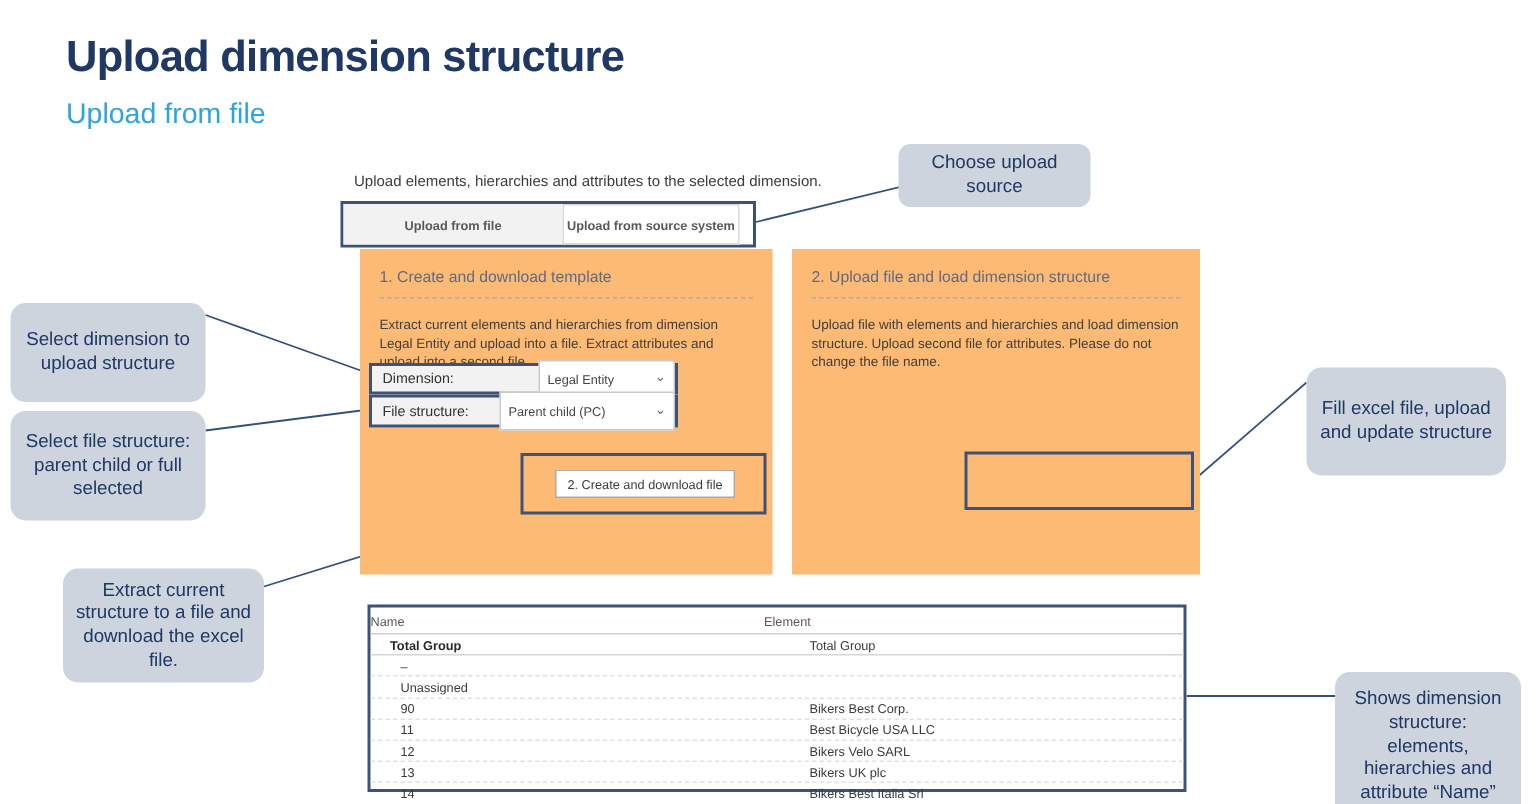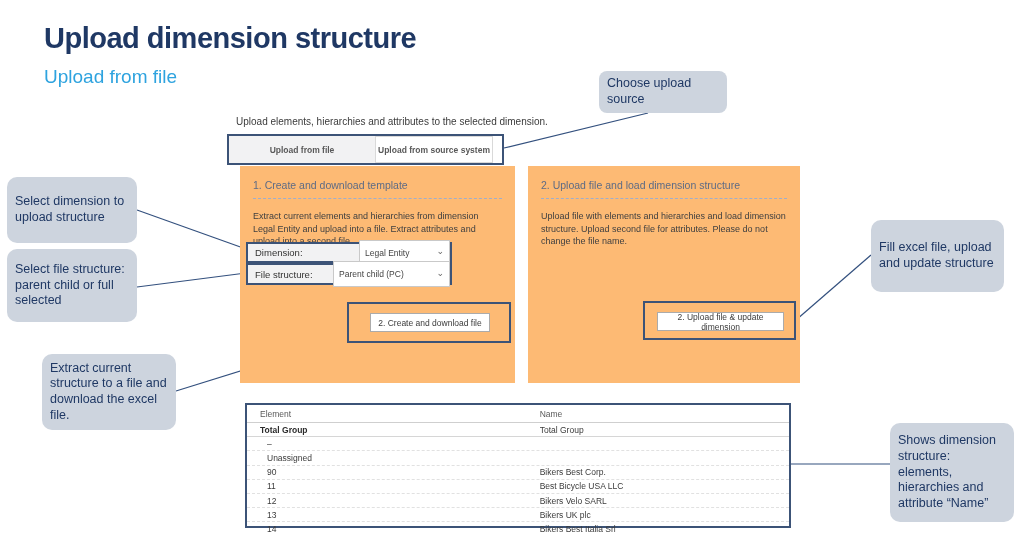--- a/index.html
+++ b/index.html
@@ -58,21 +58,21 @@
   .trow:last-child{border-bottom:none;}
   .tcell{font-size:8.5px;color:#3b3b3b;white-space:nowrap;overflow:hidden;}
   .tcell.el{width:54%;padding-left:13px;box-sizing:border-box;}
   .tcell.nm{flex:1;}
   .trow.ind .tcell.el{padding-left:20px;}
   .trow.bold .tcell.el{font-weight:bold;color:#2b2b2b;}
 
   
   .callout{position:absolute;background:#CDD4DE;border-radius:10px;color:#1F3864;
            font-size:12.5px;line-height:1.26;display:flex;align-items:center;justify-content:center;
-           text-align:left;box-sizing:border-box;padding:20px 8px;}
+           text-align:center;box-sizing:border-box;padding:20px 8px;margin-top:25px;}
   .co-1{left:599px;top:71px;width:128px;height:42px;border-radius:8px;}
   .co-2{left:7px;top:177px;width:130px;height:66px;}
   .co-3{left:7px;top:249px;width:130px;height:73px;}
   .co-4{left:42px;top:354px;width:134px;height:76px;}
   .co-5{left:871px;top:220px;width:133px;height:72px;}
   .co-6{left:890px;top:423px;width:124px;height:99px;}
 
   .lines{position:absolute;left:0;top:0;width:1024px;height:536px;pointer-events:none;}
 </style>
 </head>
@@ -126,26 +126,25 @@
   <div class="hl" style="left:347px;top:302px;width:164px;height:41px;"></div>
   <button class="ui-btn" style="left:370px;top:313px;width:120px;height:19px;">2. Create and download file</button>
 
   <div class="panel right">
     <div class="panel-heading">2. Upload file and load dimension structure</div>
     <hr class="panel-sep">
     <div class="panel-desc">Upload file with elements and hierarchies and load dimension structure. Upload second file for attributes. Please do not change the file name.</div>
   </div>
 
   <div class="hl" style="left:643px;top:301px;width:153px;height:39px;"></div>
-  <button class="ui-btn" style="left:657px;top:312px;width:127px;height:19px;">2. Upload file &amp; update dimension</button>
 
   <div class="tablebox">
     <div class="thead">
+      <div class="th nm">Name</div>
       <div class="th el">Element</div>
-      <div class="th nm">Name</div>
     </div>
     <div class="tbody">
         <div class="trow bold">
           <div class="tcell el">Total Group</div>
           <div class="tcell nm">Total Group</div>
         </div>
         <div class="trow ind">
           <div class="tcell el">–</div>
           <div class="tcell nm"></div>
         </div>

